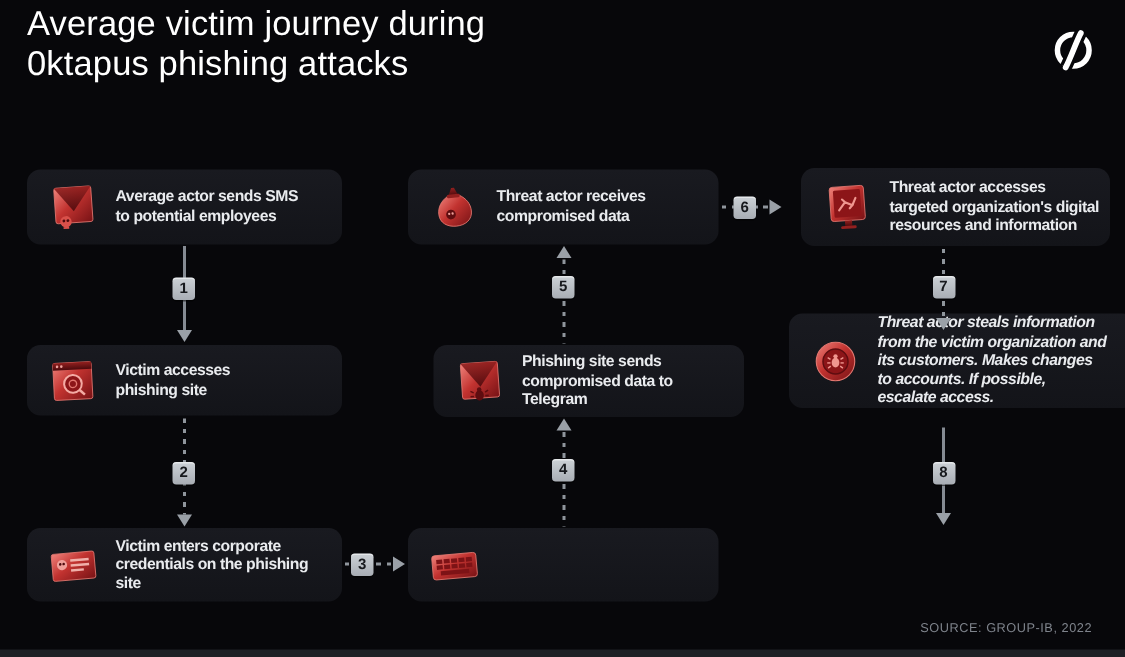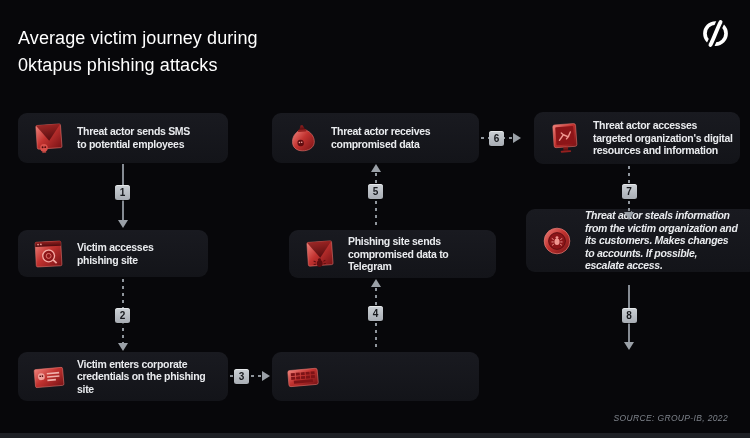--- a/index.html
+++ b/index.html
@@ -3,39 +3,39 @@
 <meta charset="utf-8">
 <style>
   html,body{margin:0;padding:0;background:#000;}
   .canvas{
     position:relative;width:750px;height:438px;overflow:hidden;
     background:#07070a;
     font-family:"Liberation Sans", sans-serif;
   }
   
   .title{
-    position:absolute;left:18px;top:25px;
-    color:#ffffff;font-size:18px;line-height:27px;font-weight:500;
+    position:absolute;left:18px;top:2px;
+    color:#ffffff;font-size:23px;line-height:27px;font-weight:500;
     letter-spacing:.1px;white-space:pre-line;
   }
   .logo{position:absolute;left:699px;top:17px;width:33px;height:33px;}
   
   .node{
     position:absolute;display:flex;align-items:center;
     background:linear-gradient(180deg,#191a20,#131419);
     border-radius:9px;
   }
   .node .ic{flex:0 0 40px;margin-left:11px;display:flex;align-items:center;justify-content:center;}
   .node .tx{
     margin-left:8px;margin-right:4px;
     color:#e9ebee;font-size:10.5px;line-height:12.6px;font-weight:700;
     letter-spacing:-.3px;white-space:pre-line;
   }
   .n1{left:18px;top:113px;width:210px;height:50px;}
-  .n2{left:18px;top:230px;width:190px;height:47px;}
+  .n2{left:18px;top:230px;width:210px;height:47px;}
   .n3{left:18px;top:352px;width:210px;height:49px;}
   .n4{left:272px;top:113px;width:207px;height:50px;}
   .n5{left:272px;top:230px;width:207px;height:48px;margin-left:17px;}
   .n6{left:272px;top:352px;width:207px;height:49px;}
   .n7{left:534px;top:112px;width:206px;height:52px;}
   .n8{left:526px;top:209px;width:231px;height:63px;font-style:italic;}
   .n9{left:526px;top:352px;width:206px;height:49px;}
   
   .vline{position:absolute;width:2px;}
   .hline{position:absolute;height:2px;}
@@ -48,21 +48,21 @@
   .badge{
     position:absolute;width:15px;height:15px;
     background:linear-gradient(180deg,#ccd1d6,#a8adb4);
     border-radius:2.5px;box-shadow:0 1px 0 rgba(0,0,0,.55), inset 0 1px 0 rgba(255,255,255,.5);
     display:flex;align-items:center;justify-content:center;
     color:#17191d;font-size:10px;font-weight:700;
   }
   
   .source{
     position:absolute;right:22px;top:413px;
-    color:#7e838b;font-size:8.5px;letter-spacing:.35px;font-weight:500;font-style:italic;
+    color:#7e838b;font-size:8.5px;letter-spacing:.35px;font-weight:500;
   }
   .bottom-edge{position:absolute;left:0;bottom:0;width:100%;height:5px;background:#1e2025;}
   .defs-holder{position:absolute;width:0;height:0;overflow:hidden;}
 </style>
 </head>
 <body>
 
 <div class="canvas">
 
   <svg class="defs-holder" aria-hidden="true">
@@ -95,21 +95,21 @@
           <g transform="rotate(-4 20 20)">
         <rect x="7" y="6" width="26" height="25" rx="1.5" fill="url(#gRed)" stroke="#e2766f" stroke-width=".6"></rect>
         <path d="M7 6 L20 23 L33 6 Z" fill="url(#gDark)" opacity=".9"></path>
         <circle cx="14" cy="30" r="4" fill="#d9504a"></circle>
         <circle cx="12.6" cy="29.3" r="1" fill="#4c0a0d"></circle>
             <circle cx="15.4" cy="29.3" r="1" fill="#4c0a0d"></circle>
         <rect x="12" y="33.6" width="4" height="1.4" fill="#d9504a"></rect>
       </g>
         </svg>
     </span>
-    <div class="tx">Threat actor sends SMS
+    <div class="tx">Average actor sends SMS
 to potential employees</div>
   </div>
 
   <div class="node n2">
     <span class="ic">
       <svg viewBox="0 0 40 40" width="38" height="38">
           <g transform="rotate(-3 20 20)">
         <rect x="6" y="7" width="27" height="26" rx="1.5" fill="url(#gRed)" stroke="#e2766f" stroke-width=".6"></rect>
         <rect x="6" y="7" width="27" height="5" fill="url(#gDark)"></rect>
         <circle cx="9" cy="9.5" r=".9" fill="#f0a39d"></circle>

